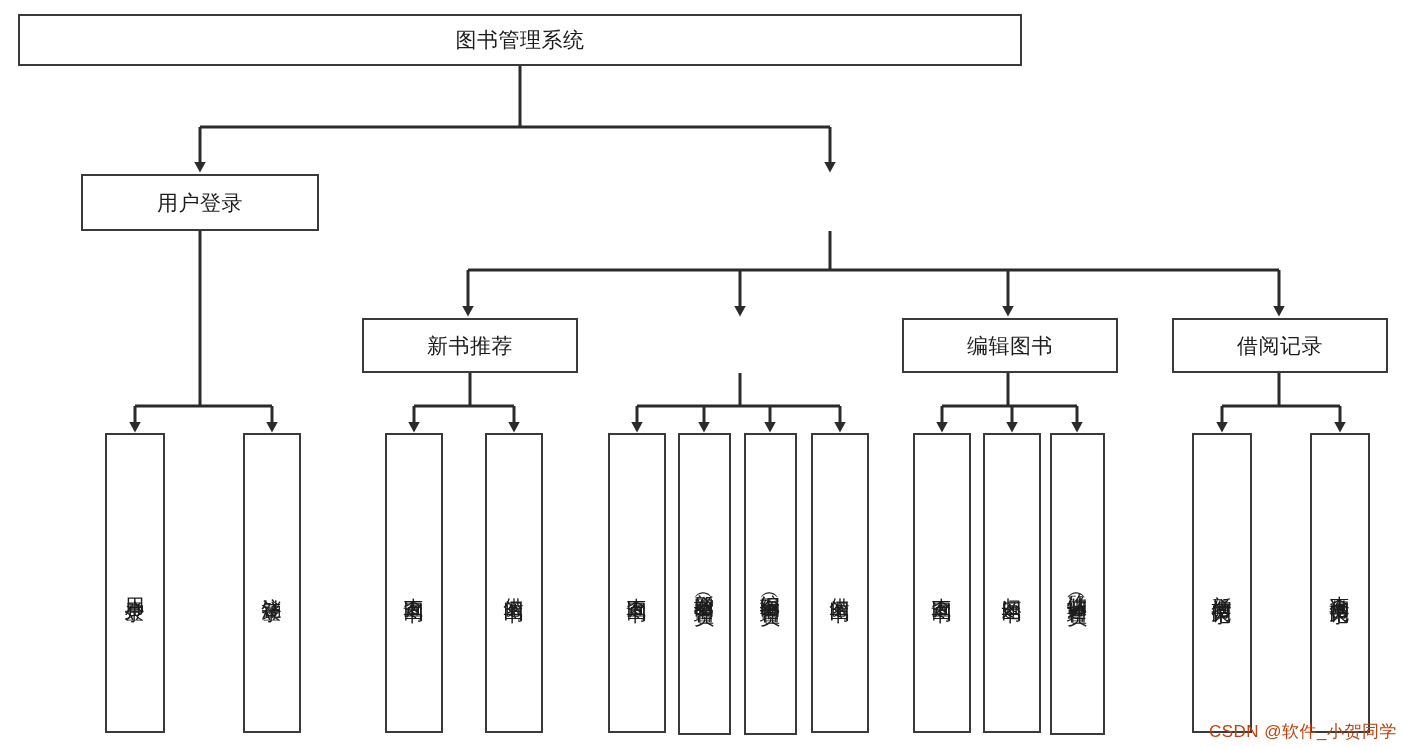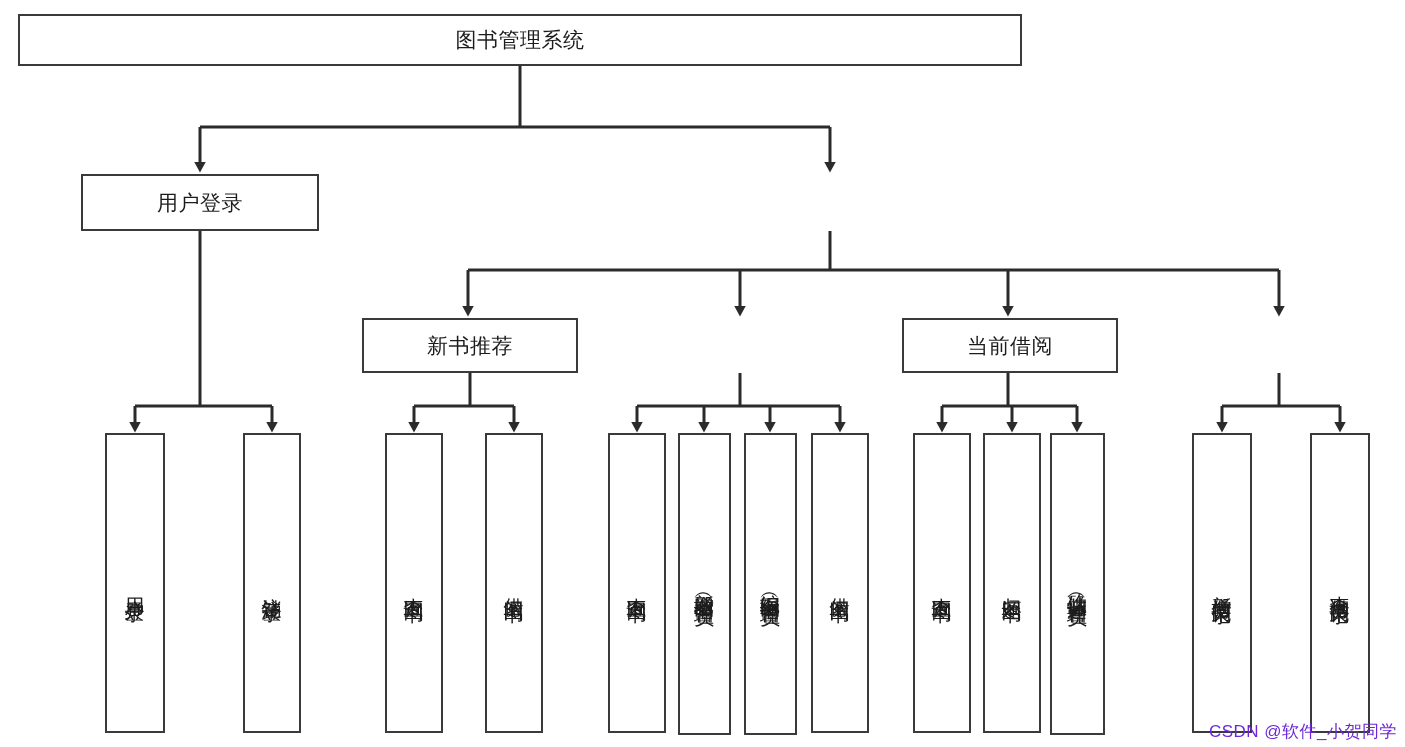--- a/index.html
+++ b/index.html
@@ -54,21 +54,21 @@
   }
   .node.vert .label {
     writing-mode: vertical-rl;
     text-orientation: upright;
   }
   #watermark {
     position: absolute;
     right: 8px;
     bottom: 4px;
     font-size: 17px;
-    color: #6d28d9;
+    color: #c2410c;
     letter-spacing: 0.5px;
     white-space: nowrap;
     font-family: "Liberation Sans", "DejaVu Sans", sans-serif;
   }
 </style>
 </head>
 <body>
 
 <div id="diagram-root">
 
@@ -145,21 +145,24 @@
   </div>
 
   <div class="node horiz" style="left: 81px; top: 174px; width: 238px; height: 57px;">
     <span class="label">用户登录</span>
   </div>
 
   <div class="node horiz" style="left: 362px; top: 318px; width: 216px; height: 55px;">
     <span class="label">新书推荐</span>
   </div>
   <div class="node horiz" style="left: 902px; top: 318px; width: 216px; height: 55px;">
-    <span class="label">当前借阅</span>
+    <span class="label">编辑图书</span>
+  </div>
+  <div class="node horiz" style="left: 1172px; top: 318px; width: 216px; height: 55px;">
+    <span class="label">借阅记录</span>
   </div>
 
   <div class="node vert" style="left: 105px; top: 433px; width: 60px; height: 300px;">
     <span class="label">用户登录</span>
   </div>
   <div class="node vert" style="left: 243px; top: 433px; width: 58px; height: 300px;">
     <span class="label">注销登录</span>
   </div>
   <div class="node vert" style="left: 385px; top: 433px; width: 58px; height: 300px;">
     <span class="label">查询图书</span>

